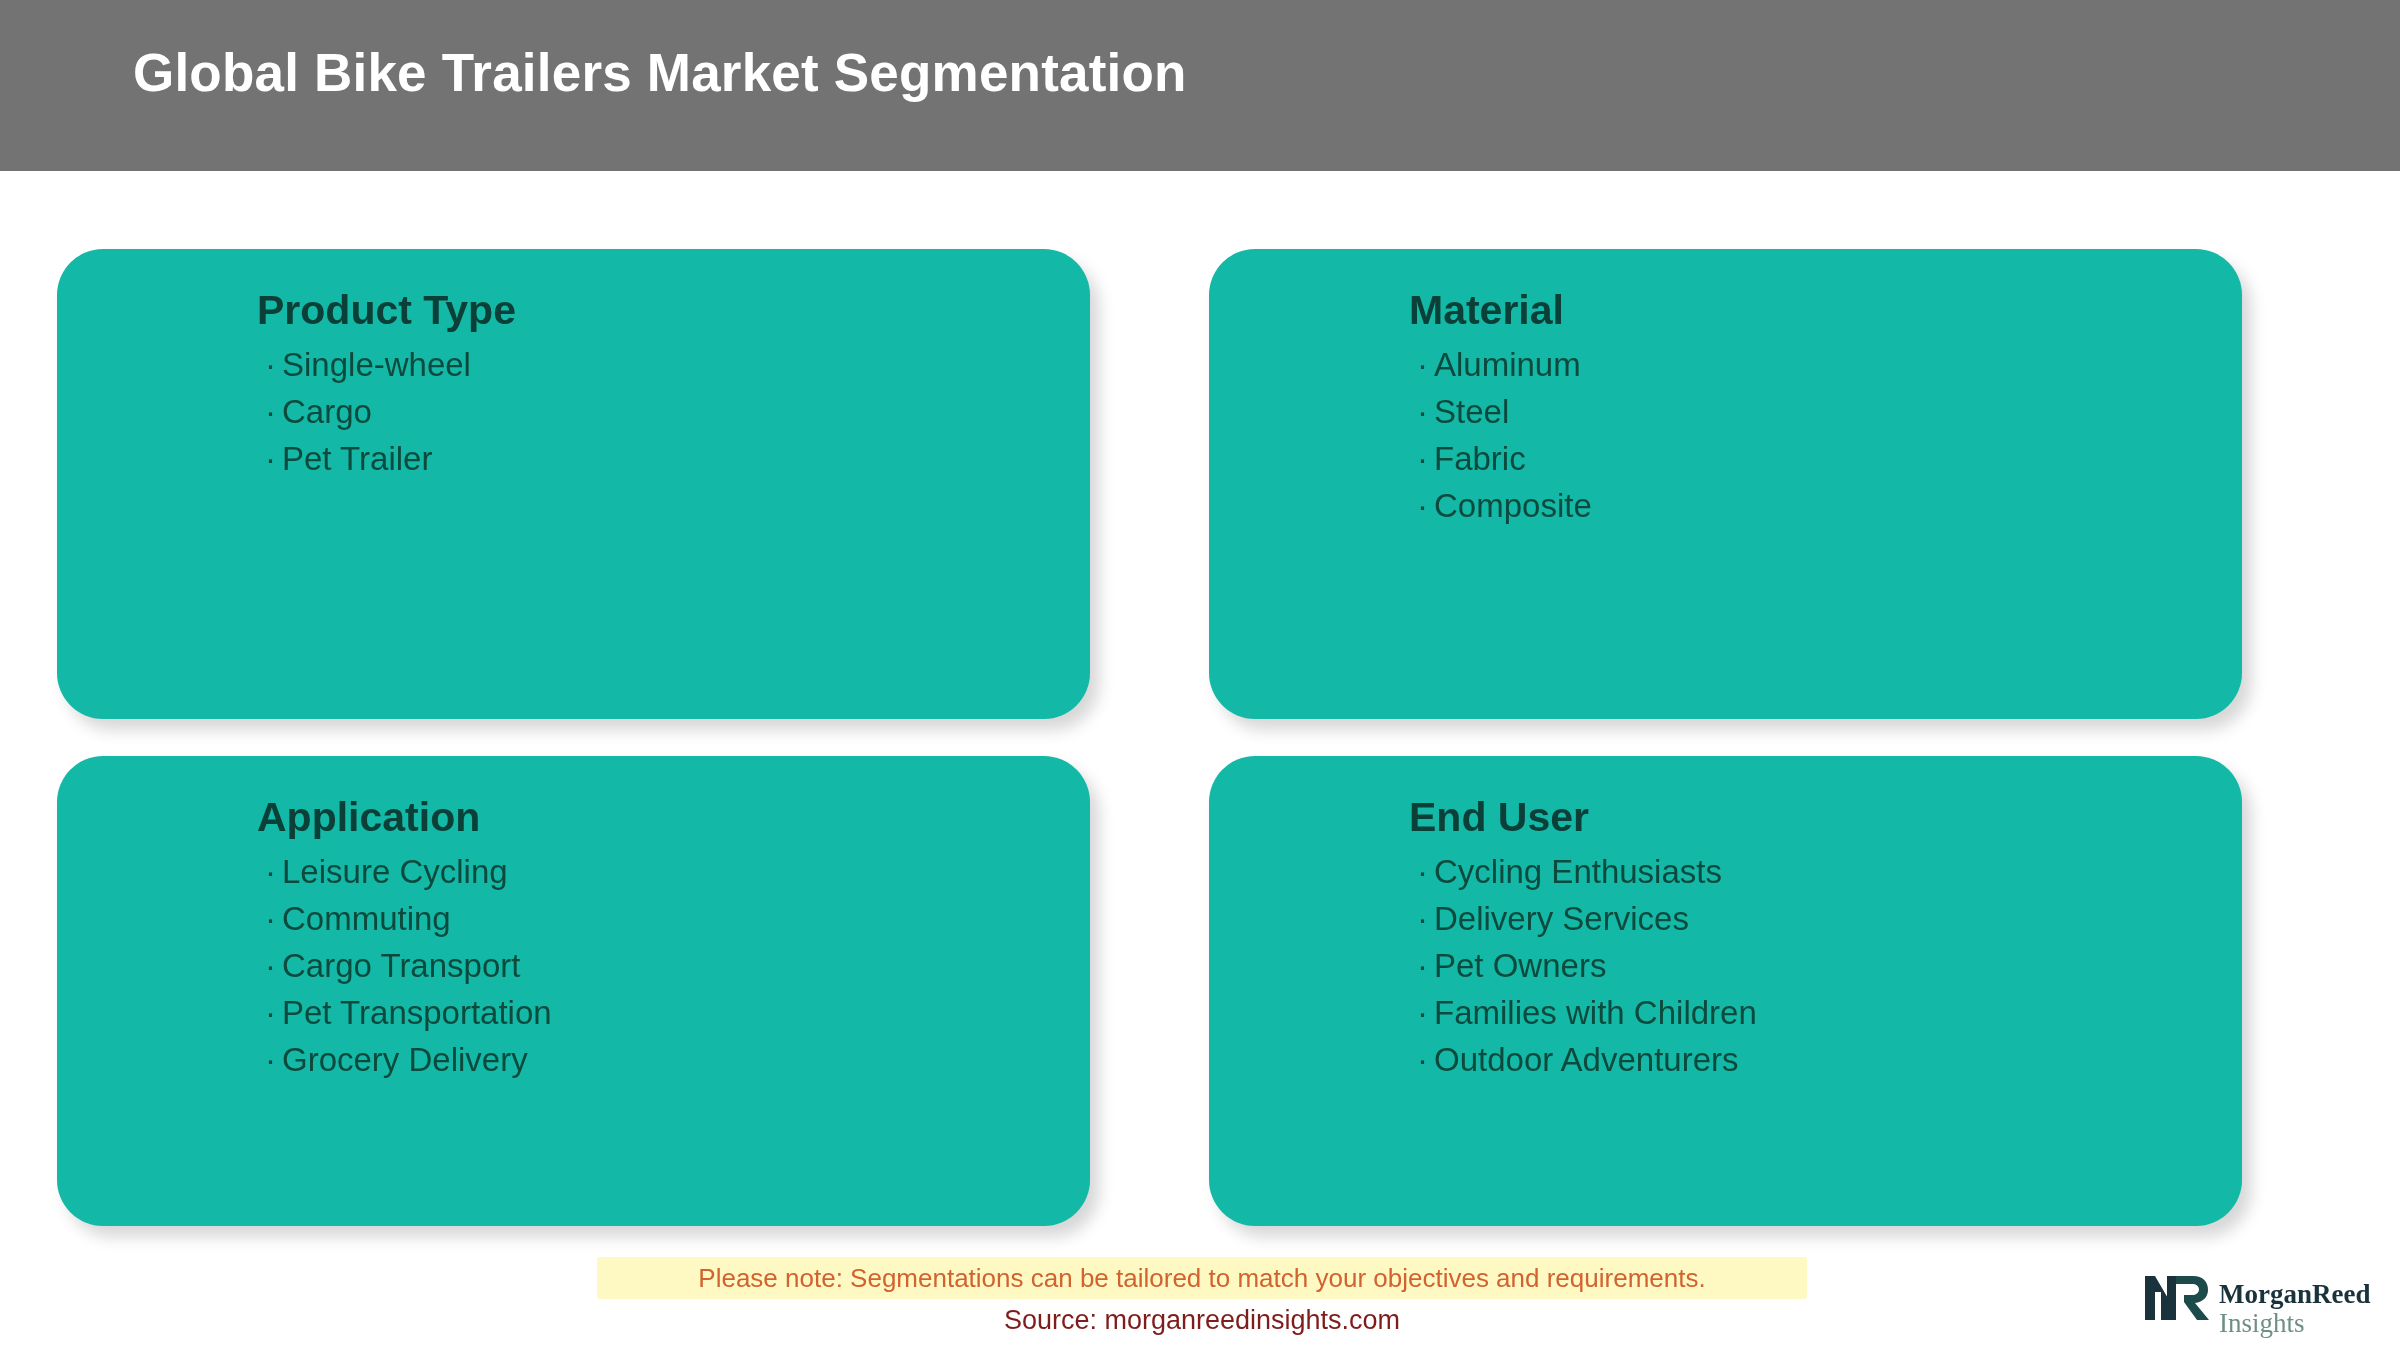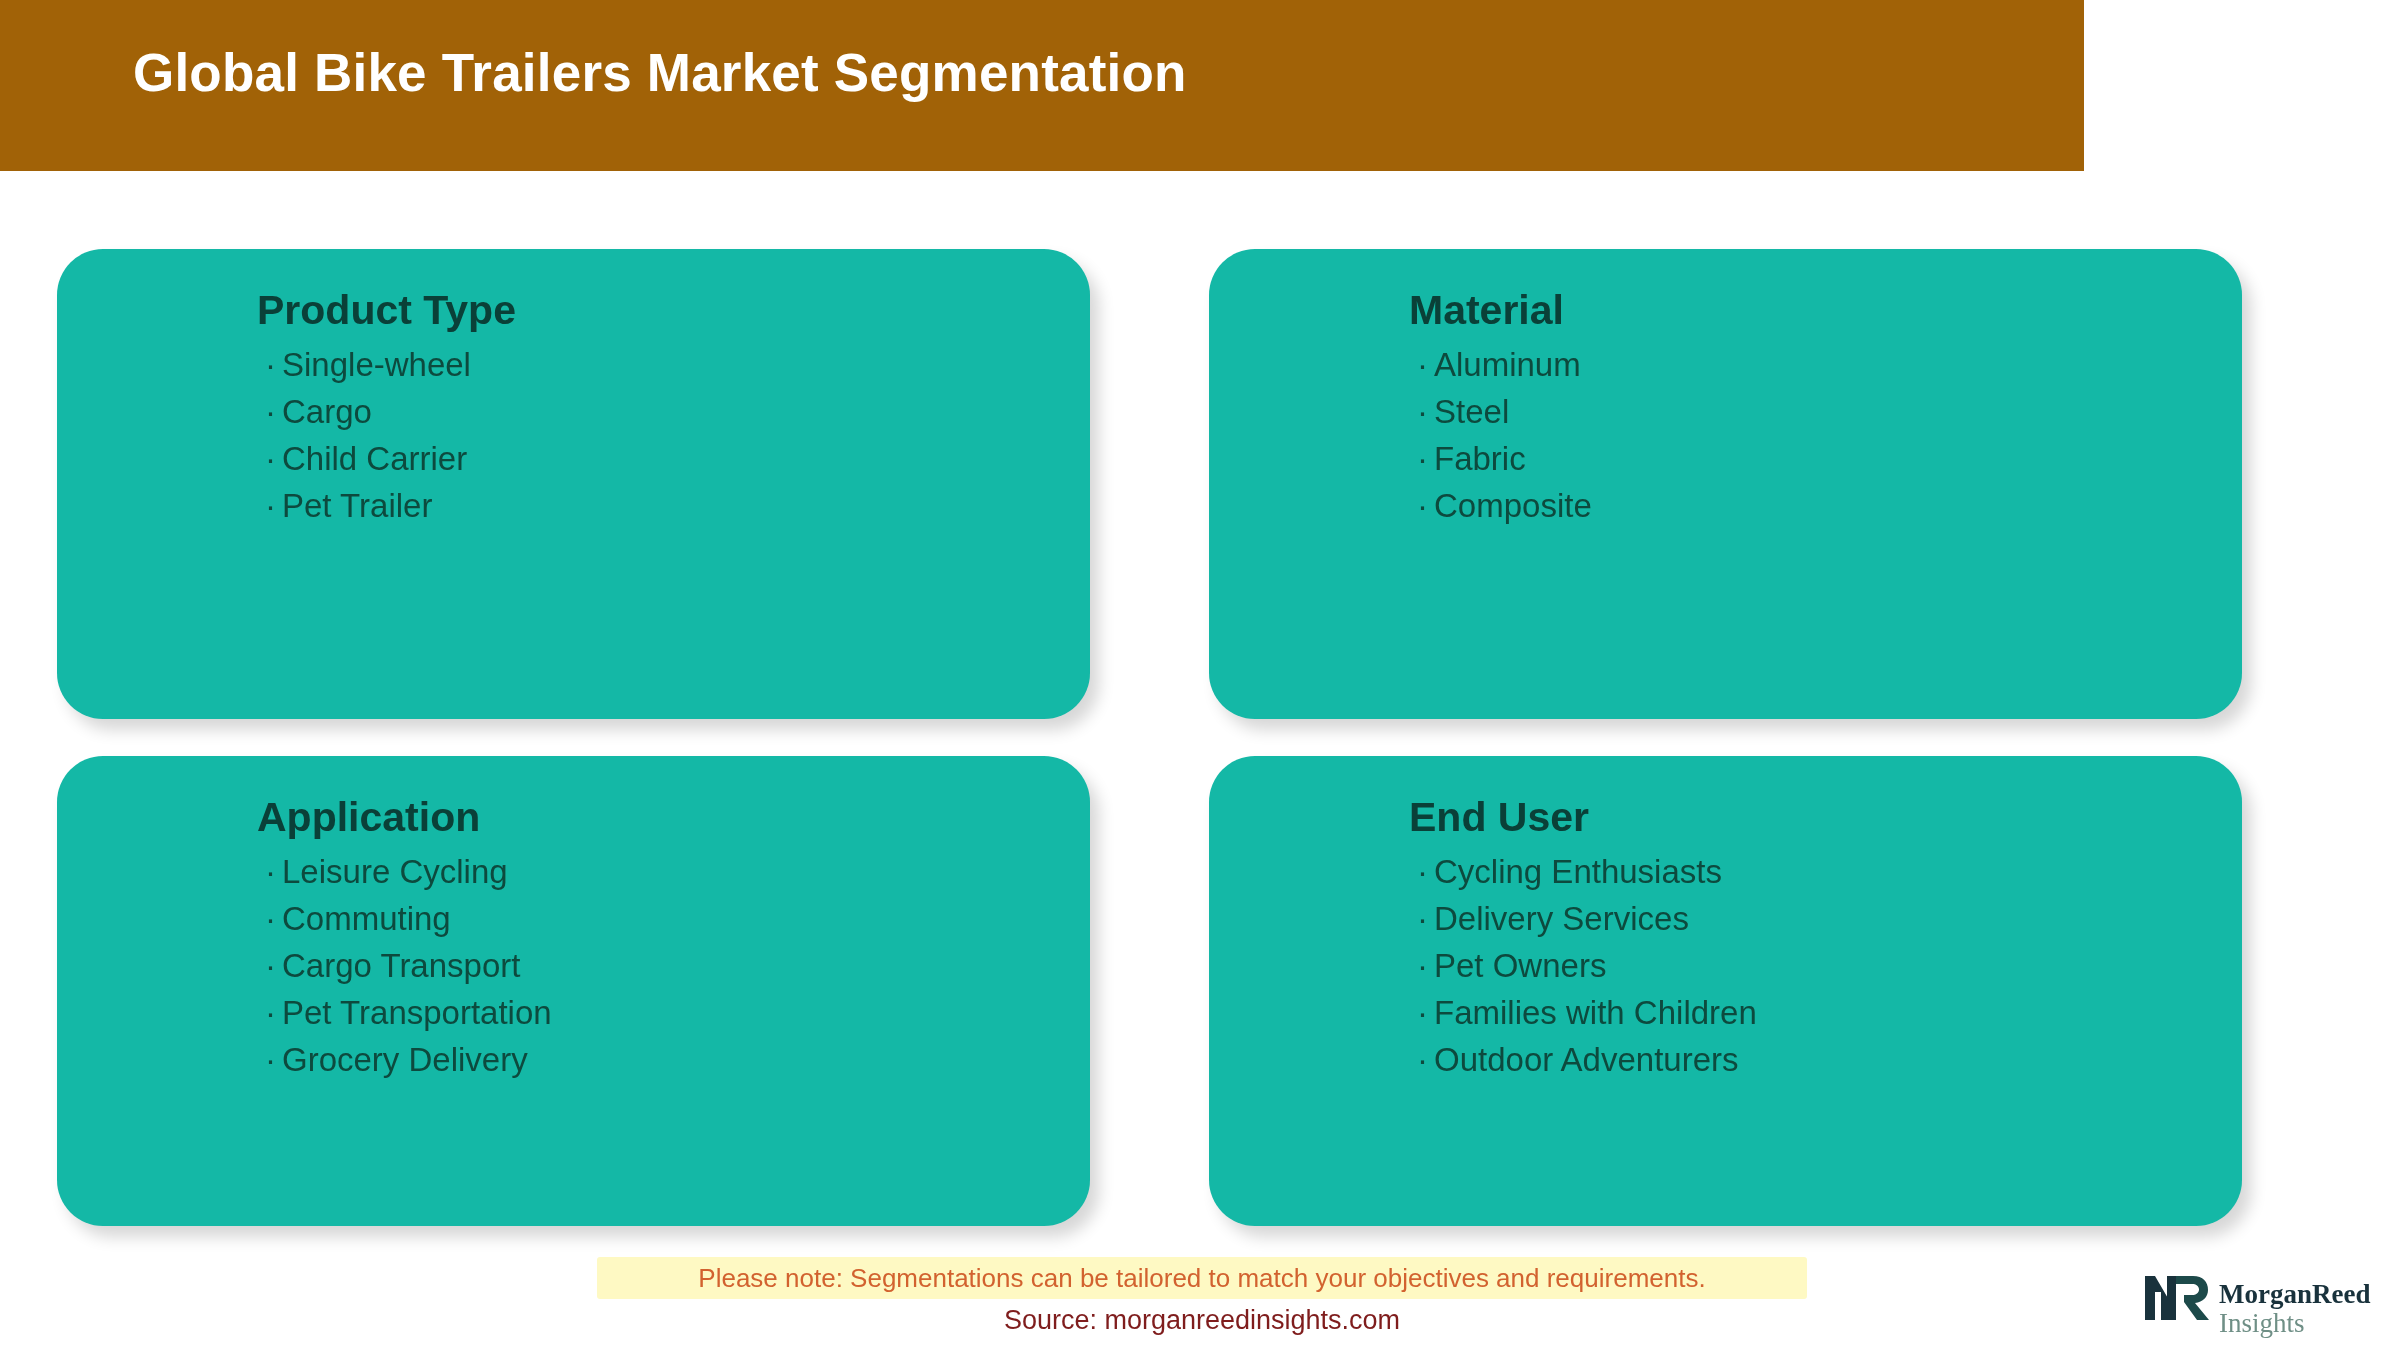--- a/index.html
+++ b/index.html
@@ -13,23 +13,23 @@
     overflow: hidden;
     font-family: "Liberation Sans", sans-serif;
     position: relative;
   }
 
   
   .header {
     position: absolute;
     left: 0;
     top: 0;
-    width: 2084px;
+    width: 2400px;
     height: 171px;
-    background: #a16207;
+    background: #737373;
     box-sizing: border-box;
   }
   .header-title {
     position: absolute;
     left: 133px;
     top: 44px;
     font-size: 53px;
     font-weight: bold;
     color: #ffffff;
     letter-spacing: 0.2px;
@@ -166,21 +166,20 @@
 </div>
 
 <div class="cards">
 
   <div class="card card-0">
     <div class="card-inner">
       <div class="card-heading">Product Type</div>
       <ul class="card-list">
         <li><span class="bullet">·</span><span>Single-wheel</span></li>
         <li><span class="bullet">·</span><span>Cargo</span></li>
-        <li><span class="bullet">·</span><span>Child Carrier</span></li>
         <li><span class="bullet">·</span><span>Pet Trailer</span></li>
       </ul>
     </div>
   </div>
 
   <div class="card card-1">
     <div class="card-inner">
       <div class="card-heading">Material</div>
       <ul class="card-list">
         <li><span class="bullet">·</span><span>Aluminum</span></li>

